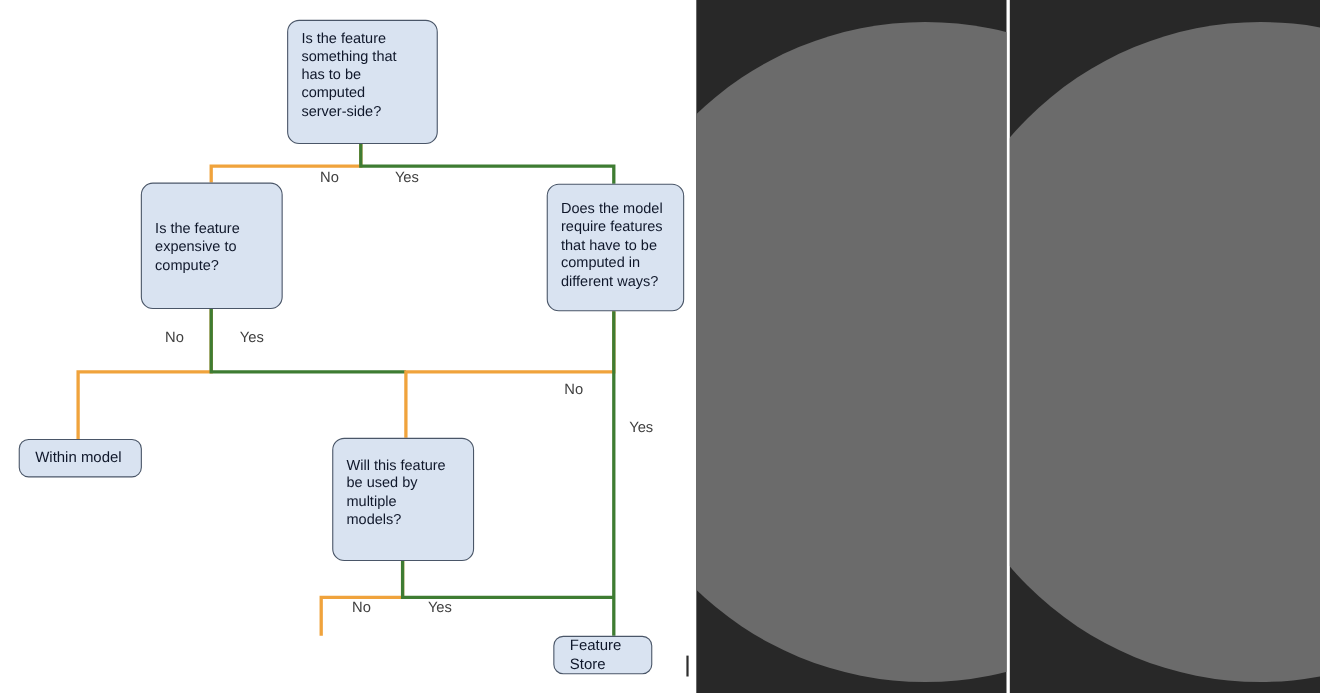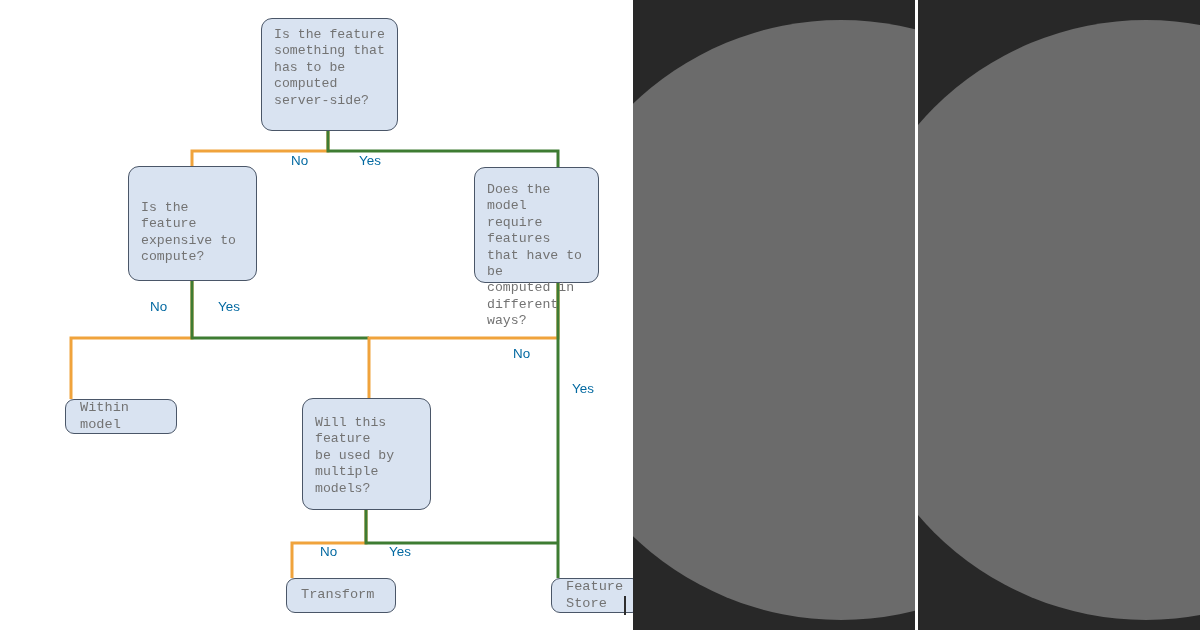--- a/index.html
+++ b/index.html
@@ -17,40 +17,38 @@
     background:#ffffff;overflow:hidden;
   }
   #edges{position:absolute;left:0;top:0;width:633px;height:630px;}
 
   .node{
     position:absolute;
     box-sizing:border-box;
     background:#d9e3f1;
     border:1.6px solid #4a5668;
     border-radius:11px;
-    color:#737373;
+    color:#0f172a;
     font-size:13.2px;
     line-height:16.4px;
     padding:8px 10px 8px 12px;
     white-space:pre-line;
     z-index:5;
-    font-family:Liberation Mono, monospace;
   }
   .node.terminal{
     border-radius:9px;
     padding:0 14px;
     display:flex;align-items:center;
     font-size:13.6px;
-    margin-left:48px;
   }
 
   .edge-label{
     position:absolute;
     font-size:13.4px;
-    color:#0369a1;
+    color:#404040;
     z-index:6;
     white-space:nowrap;
   }
 
   .caret{
     position:absolute;
     width:2px;height:19px;
     background:#2e2e2e;
     z-index:7;
   }
@@ -96,34 +94,33 @@
     <div class="node" style="left:261px;top:18px;width:137px;height:113px;">Is the feature
 something that
 has to be
 computed
 server-side?</div>
 
     <div class="node" style="left:128px;top:166px;width:129px;height:115px;padding-top:33px;">Is the feature
 expensive to
 compute?</div>
 
-    <div class="node" style="left:474px;top:167px;width:125px;height:116px;padding-top:14px;">Does the model
+    <div class="node" style="left:497px;top:167px;width:125px;height:116px;padding-top:14px;">Does the model
 require features
 that have to be
 computed in
 different ways?</div>
 
     <div class="node" style="left:302px;top:398px;width:129px;height:112px;padding-top:16px;">Will this feature
 be used by
 multiple
 models?</div>
 
     <div class="node terminal" style="left:17px;top:399px;width:112px;height:35px;">Within model</div>
 
-    <div class="node terminal" style="left:238px;top:578px;width:110px;height:35px;">Transform</div>
 
     <div class="node terminal" style="left:503px;top:578px;width:90px;height:35px;">Feature Store</div>
 
     <div class="edge-label" style="left:291px;top:153px;">No</div>
     <div class="edge-label" style="left:359px;top:153px;">Yes</div>
 
     <div class="edge-label" style="left:150px;top:299px;">No</div>
     <div class="edge-label" style="left:218px;top:299px;">Yes</div>
 
     <div class="edge-label" style="left:513px;top:346px;">No</div>

